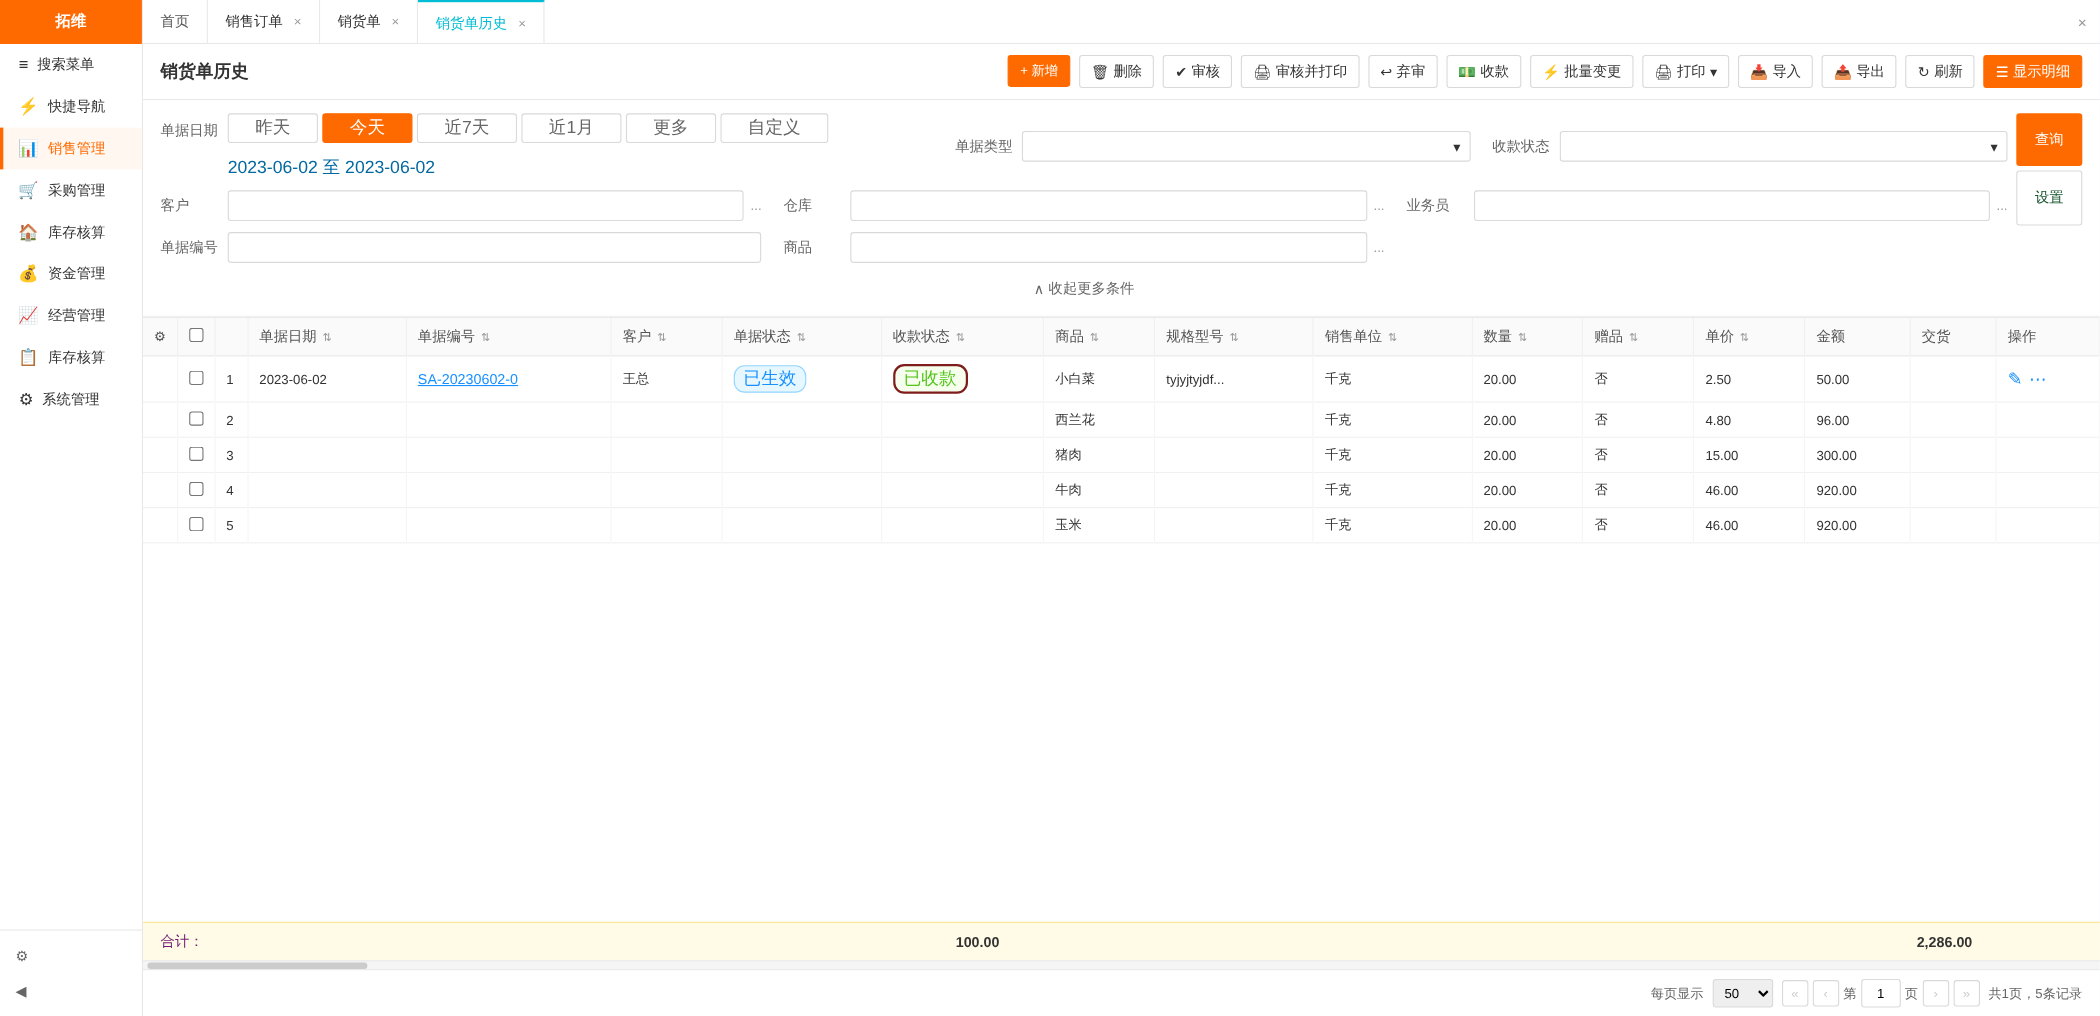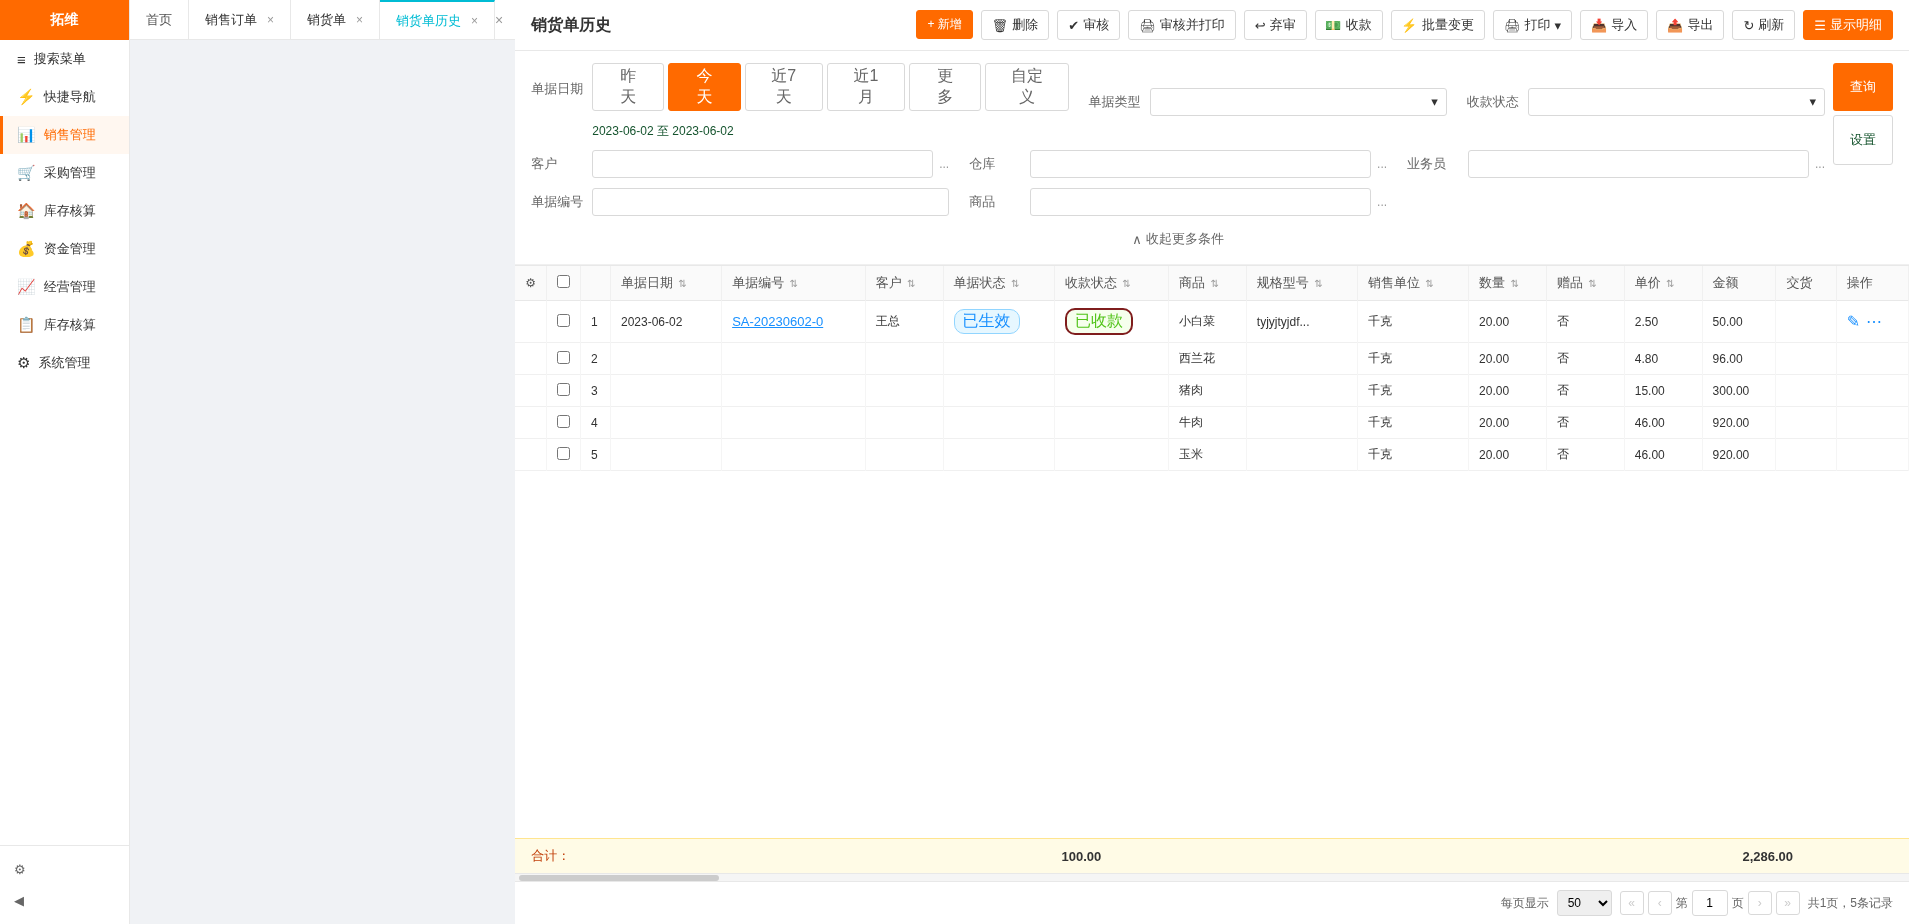--- a/index.html
+++ b/index.html
@@ -48,20 +48,21 @@
       padding: 8px 14px;
       cursor: pointer;
       color: #666;
       gap: 8px;
     }
 
     
     .main {
       flex: 1;
       display: flex;
+      flex-direction: column;
       overflow: hidden;
     }
 
     
     .tabs-bar {
       height: 40px;
       background: #fff;
       display: flex;
       align-items: stretch;
       border-bottom: 1px solid #e8e8e8;
@@ -188,21 +189,21 @@
       cursor: pointer;
       font-size: 16px;
       color: #666;
       background: #fff;
     }
     .date-btn.active {
       background: #ff6a00;
       color: #fff;
       border-color: #ff6a00;
     }
-    .date-text { font-size: 12px; color: #14532d; }
+    .date-text { font-size: 16px; color: #0369a1; }
     .filter-select {
       flex: 1;
       height: 28px;
       border: 1px solid #d9d9d9;
       border-radius: 3px;
       padding: 0 8px;
       font-size: 12px;
       color: #333;
       background: #fff;
       outline: none;
@@ -289,21 +290,21 @@
     
     .totals-row {
       display: flex;
       align-items: center;
       padding: 8px 16px;
       background: #fffbe6;
       border-top: 1px solid #ffe58f;
       font-size: 13px;
       flex-shrink: 0;
     }
-    .totals-label { color: #c2410c; margin-right: 30px; }
+    .totals-label { color: #701a75; margin-right: 30px; }
     .totals-value { color: #333; font-weight: bold; }
     .totals-spacer { flex: 1; }
 
     
     .pagination-bar {
       display: flex;
       align-items: center;
       justify-content: flex-end;
       padding: 8px 16px;
       border-top: 1px solid #e8e8e8;

